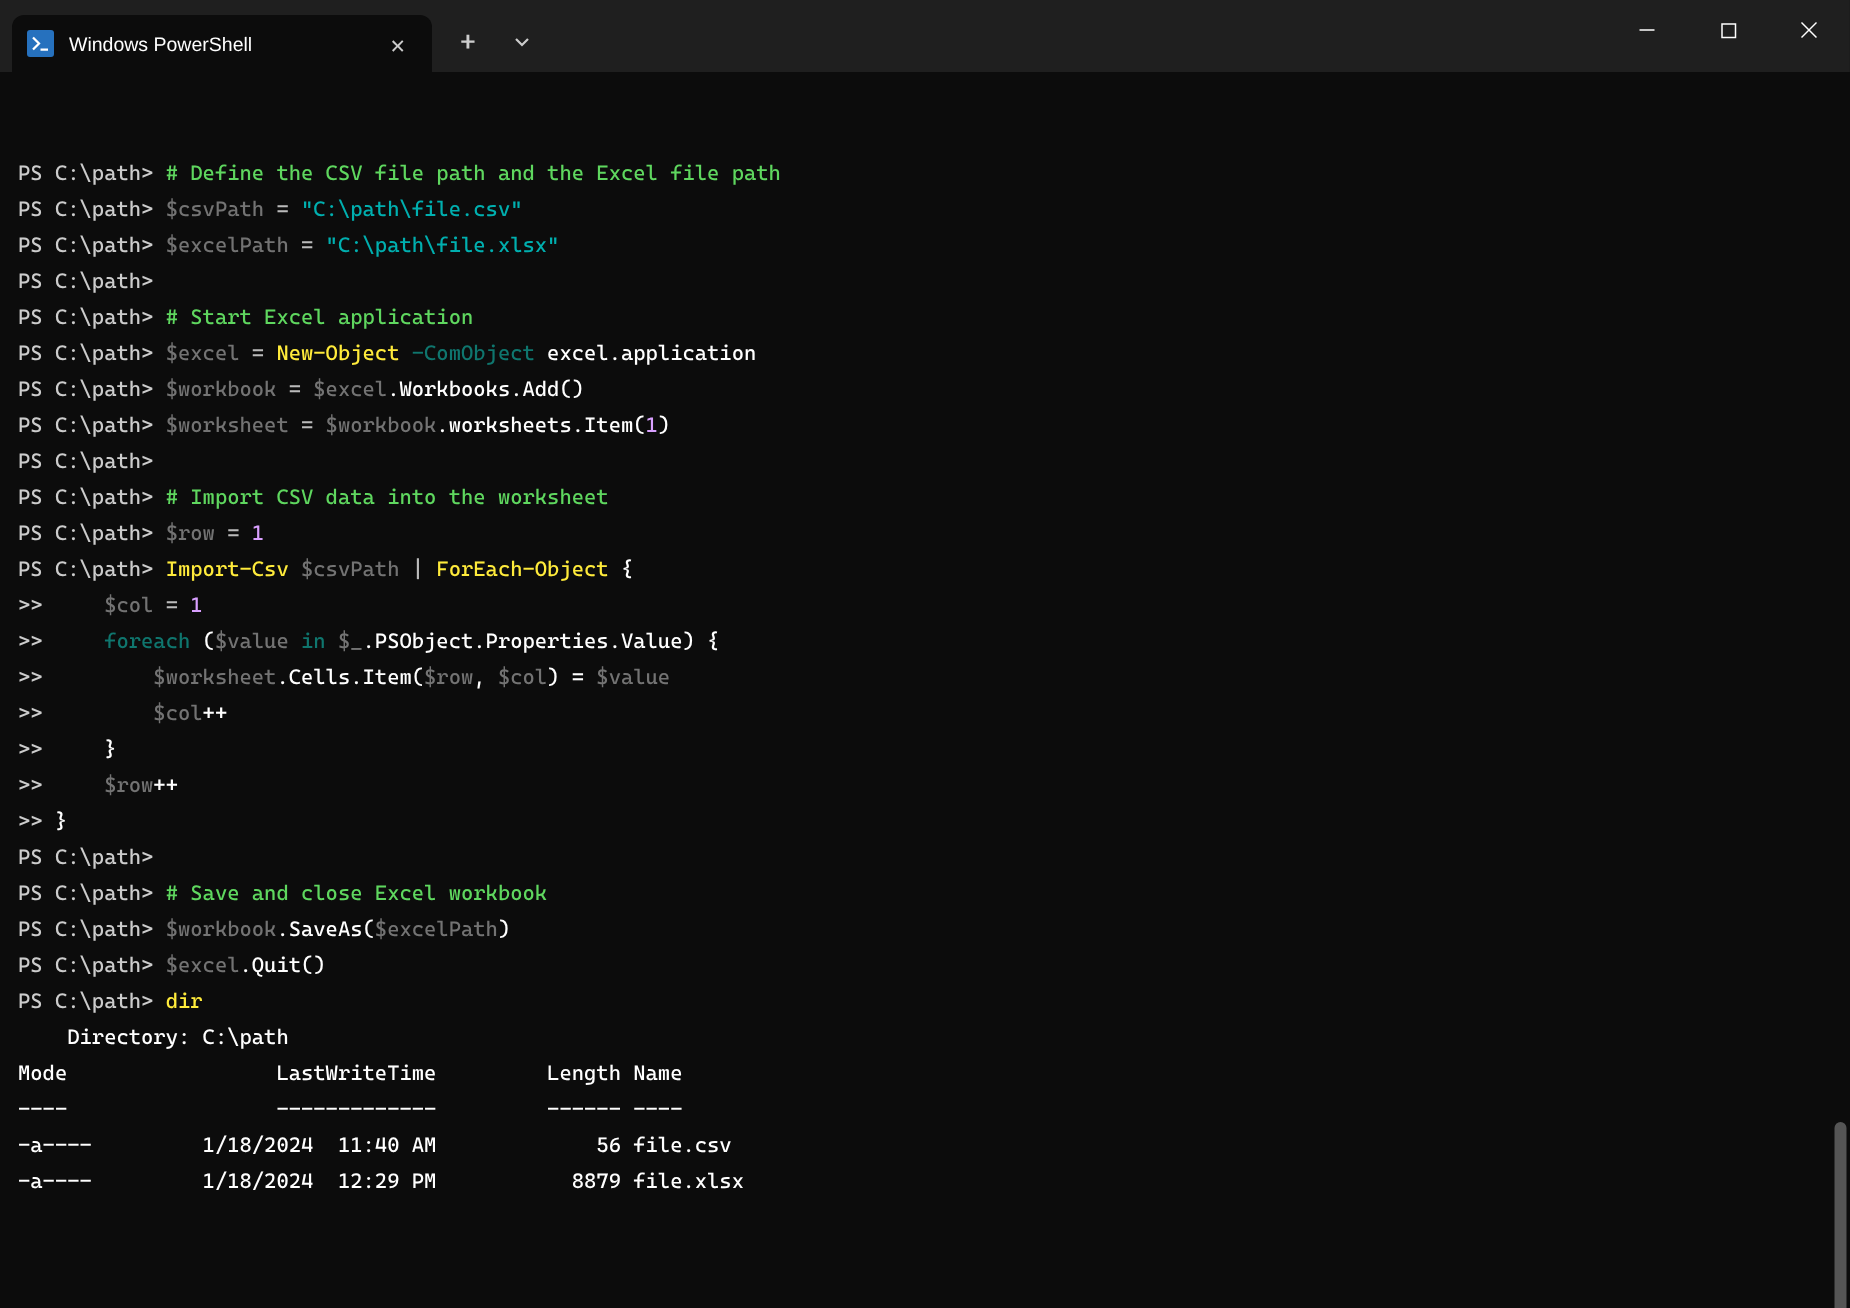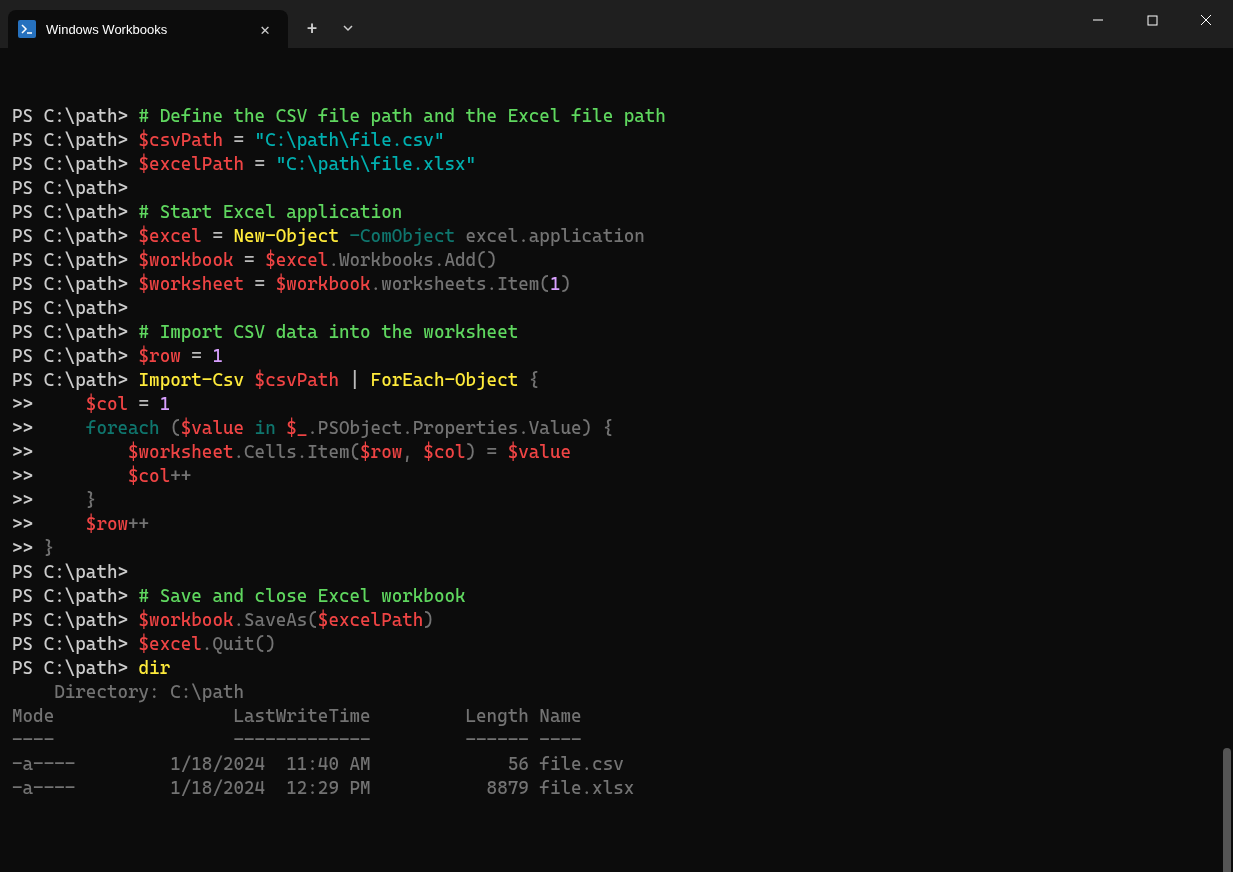--- a/index.html
+++ b/index.html
@@ -92,59 +92,59 @@
     justify-content: center;
     color: #fff;
     font-family: 'Segoe UI', sans-serif;
     cursor: pointer;
   }
   .win-btn svg { stroke: #fff; fill: none; }
   .terminal {
     background: #0c0c0c;
     padding: 8px 12px;
     height: 824px;
-    font-size: 18px;
+    font-size: 14px;
     line-height: 24px;
     white-space: pre;
     overflow-y: auto;
     position: relative;
   }
   .scrollbar-track {
     position: absolute;
     right: 2px;
     top: 700px;
     width: 8px;
     height: 150px;
     background: #555;
     border-radius: 4px;
   }
   .prompt { color: #cccccc; }
   .comment { color: #5fd75f; }
-  .variable { color: #ef4444; }
+  .variable { color: #737373; }
   .string { color: #00afaf; }
   .op { color: #bbb; }
   .cmdlet { color: #ffeb3b; margin-top: 36px; }
   .param { color: #0f766e; }
   .number { color: #d9a0ff; }
   .keyword { color: #0f766e; }
-  .plain { color: #737373; }
+  .plain { color: #ffffff; }
   .cont { color: #ccc; }
   .yellow-cmd { color: #ffeb3b; }
 </style>
 </head>
 <body>
 
 <div class="titlebar">
   <div class="tab">
     <div class="tab-icon">
       <svg width="14" height="14" viewBox="0 0 14 14">
           <path d="M2 3 L6 7 L2 11 M7 11 L12 11" stroke="white" stroke-width="1.5" fill="none"></path>
         </svg>
     </div>
-    <span class="tab-title">Windows Workbooks</span>
+    <span class="tab-title">Windows PowerShell</span>
     <span class="tab-close">✕</span>
   </div>
   <div class="new-tab">+</div>
   <div class="dropdown-btn">
     <svg width="12" height="12" viewBox="0 0 12 12">
         <path d="M2 4 L6 8 L10 4" stroke="#ccc" stroke-width="1.5" fill="none"></path>
       </svg>
   </div>
   <div class="window-controls">
     <div class="win-btn">

